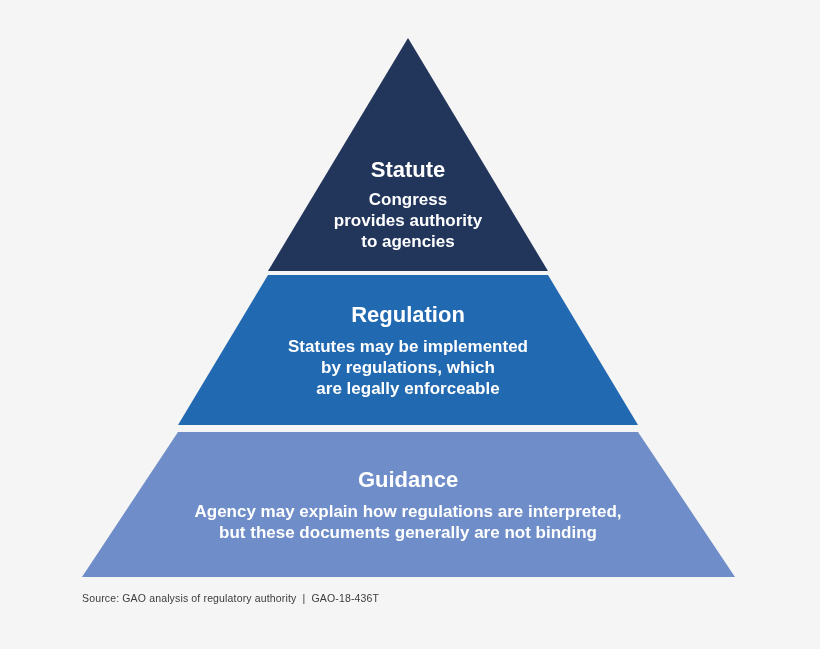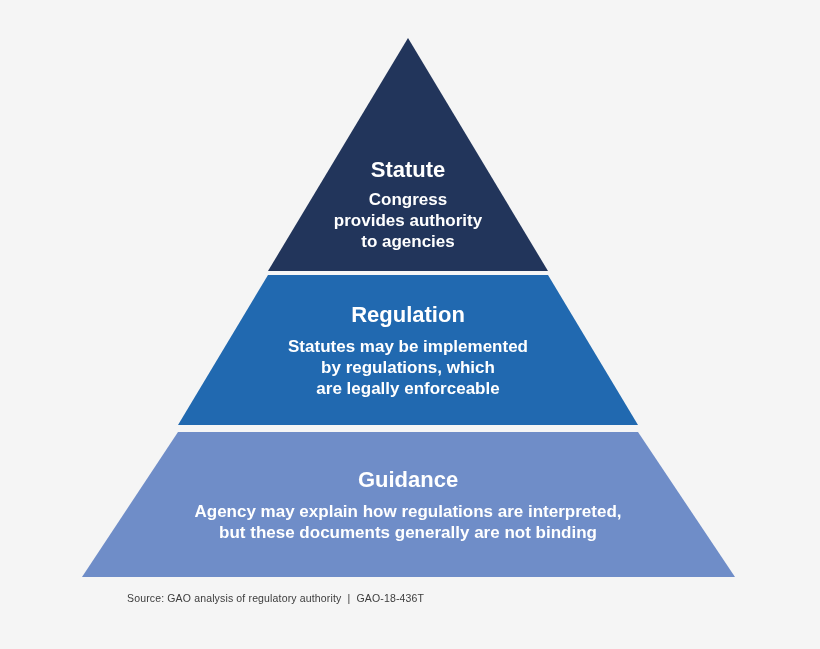--- a/index.html
+++ b/index.html
@@ -43,21 +43,20 @@
   .source-note {
     position: absolute;
     left: 82px;
     top: 592px;
     font-family: "Liberation Sans", sans-serif;
     font-size: 10.5px;
     font-weight: normal;
     color: #3c3c3c;
     letter-spacing: 0.15px;
     white-space: pre;
-    margin-left: 45px;
   }
 </style>
 </head>
 <body>
 
 <div id="figure-root">
 
   <svg id="pyramid-svg" viewBox="0 0 820 649" xmlns="http://www.w3.org/2000/svg">
 
     <rect x="0" y="0" width="820" height="649" fill="#f5f5f5"></rect>

